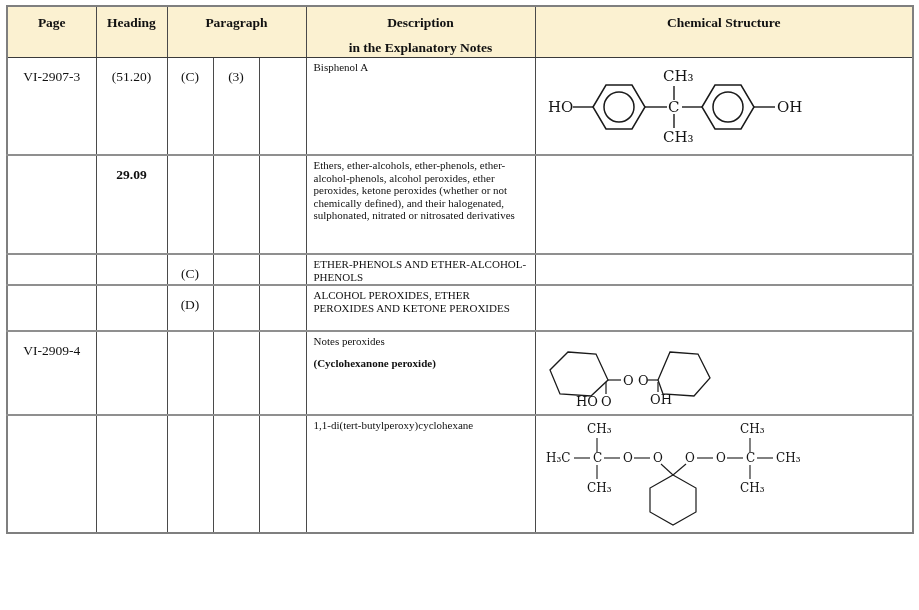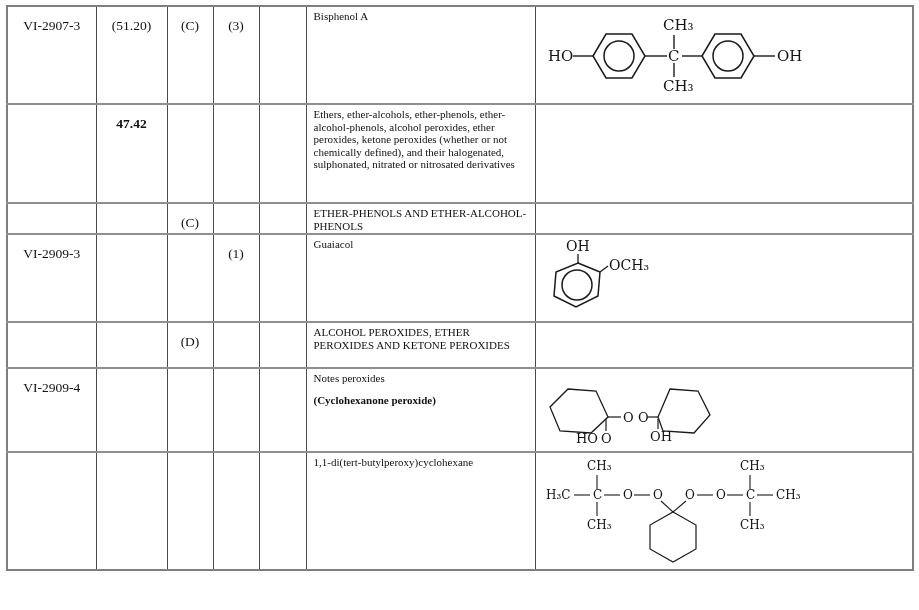--- a/index.html
+++ b/index.html
@@ -33,20 +33,30 @@
     <col style="width:89px">
         <col style="width:71px">
         <col style="width:46px">
     <col style="width:46px">
         <col style="width:47px">
         <col style="width:229px">
     <col style="width:378px">
   </colgroup>
 
   <tbody>
+        <tr class="hdr" style="height:50px">
+    <td><span>Page</span></td>
+    <td><span>Heading</span></td>
+    <td colspan="3"><span>Paragraph</span></td>
+    <td>
+      <div>Description</div>
+      <div class="hdr2">in the Explanatory Notes</div>
+    </td>
+    <td><span>Chemical Structure</span></td>
+  </tr>
 
   <tr class="datarow r1" style="height:92px">
     <td class="cc">VI-2907-3</td>
     <td class="cc">(51.20)</td>
     <td class="cc">(C)</td>
     <td class="cc">(3)</td>
     <td class="cc"></td>
     <td class="desc">Bisphenol A</td>
     <td class="struct">
       <svg width="370" height="90">
@@ -64,56 +74,38 @@
         <polygon points="160,47 173,25 199,25 212,47 199,69 173,69" stroke-width="1.5"></polygon>
         <circle cx="186" cy="47" r="15" stroke-width="1.5"></circle>
         <line x1="212" y1="47" x2="233" y2="47" stroke-width="1.4"></line>
         <text x="235" y="52" font-size="15">OH</text>
       </svg>
     </td>
   </tr>
 
   <tr class="datarow" style="height:99px">
     <td class="cc"></td>
-    <td class="cc bold">47.42</td>
+    <td class="cc bold">29.09</td>
     <td class="cc"></td>
     <td class="cc"></td>
     <td class="cc"></td>
     <td class="desc bold">Ethers, ether-alcohols, ether-phenols, ether-alcohol-phenols, alcohol peroxides, ether peroxides, ketone peroxides (whether or not chemically defined), and their halogenated, sulphonated, nitrated or nitrosated derivatives</td>
     <td class="struct"></td>
   </tr>
 
   <tr class="datarow" style="height:31px">
     <td class="cc"></td>
     <td class="cc"></td>
     <td class="cc">(C)</td>
     <td class="cc"></td>
     <td class="cc"></td>
     <td class="desc">ETHER-PHENOLS AND ETHER-ALCOHOL-PHENOLS</td>
     <td class="struct"></td>
   </tr>
 
-  <tr class="datarow" style="height:83px">
-    <td class="cc">VI-2909-3</td>
-    <td class="cc"></td>
-    <td class="cc"></td>
-    <td class="cc">(1)</td>
-    <td class="cc"></td>
-    <td class="desc">Guaiacol</td>
-    <td class="struct">
-      <svg width="370" height="80">
-        <text x="24" y="14" font-size="14">OH</text>
-        <line x1="36" y1="26" x2="36" y2="17" stroke-width="1.3"></line>
-        <polygon points="36,26 58,35 56,59 34,70 12,59 14,35" stroke-width="1.5"></polygon>
-        <circle cx="35" cy="48" r="15" stroke-width="1.5"></circle>
-        <line x1="58" y1="35" x2="66" y2="29" stroke-width="1.3"></line>
-        <text x="67" y="33" font-size="14">OCH₃</text>
-      </svg>
-    </td>
-  </tr>
 
   <tr class="datarow" style="height:46px">
     <td class="cc"></td>
     <td class="cc"></td>
     <td class="cc">(D)</td>
     <td class="cc"></td>
     <td class="cc"></td>
     <td class="desc">ALCOHOL PEROXIDES, ETHER PEROXIDES AND KETONE PEROXIDES</td>
     <td class="struct"></td>
   </tr>

